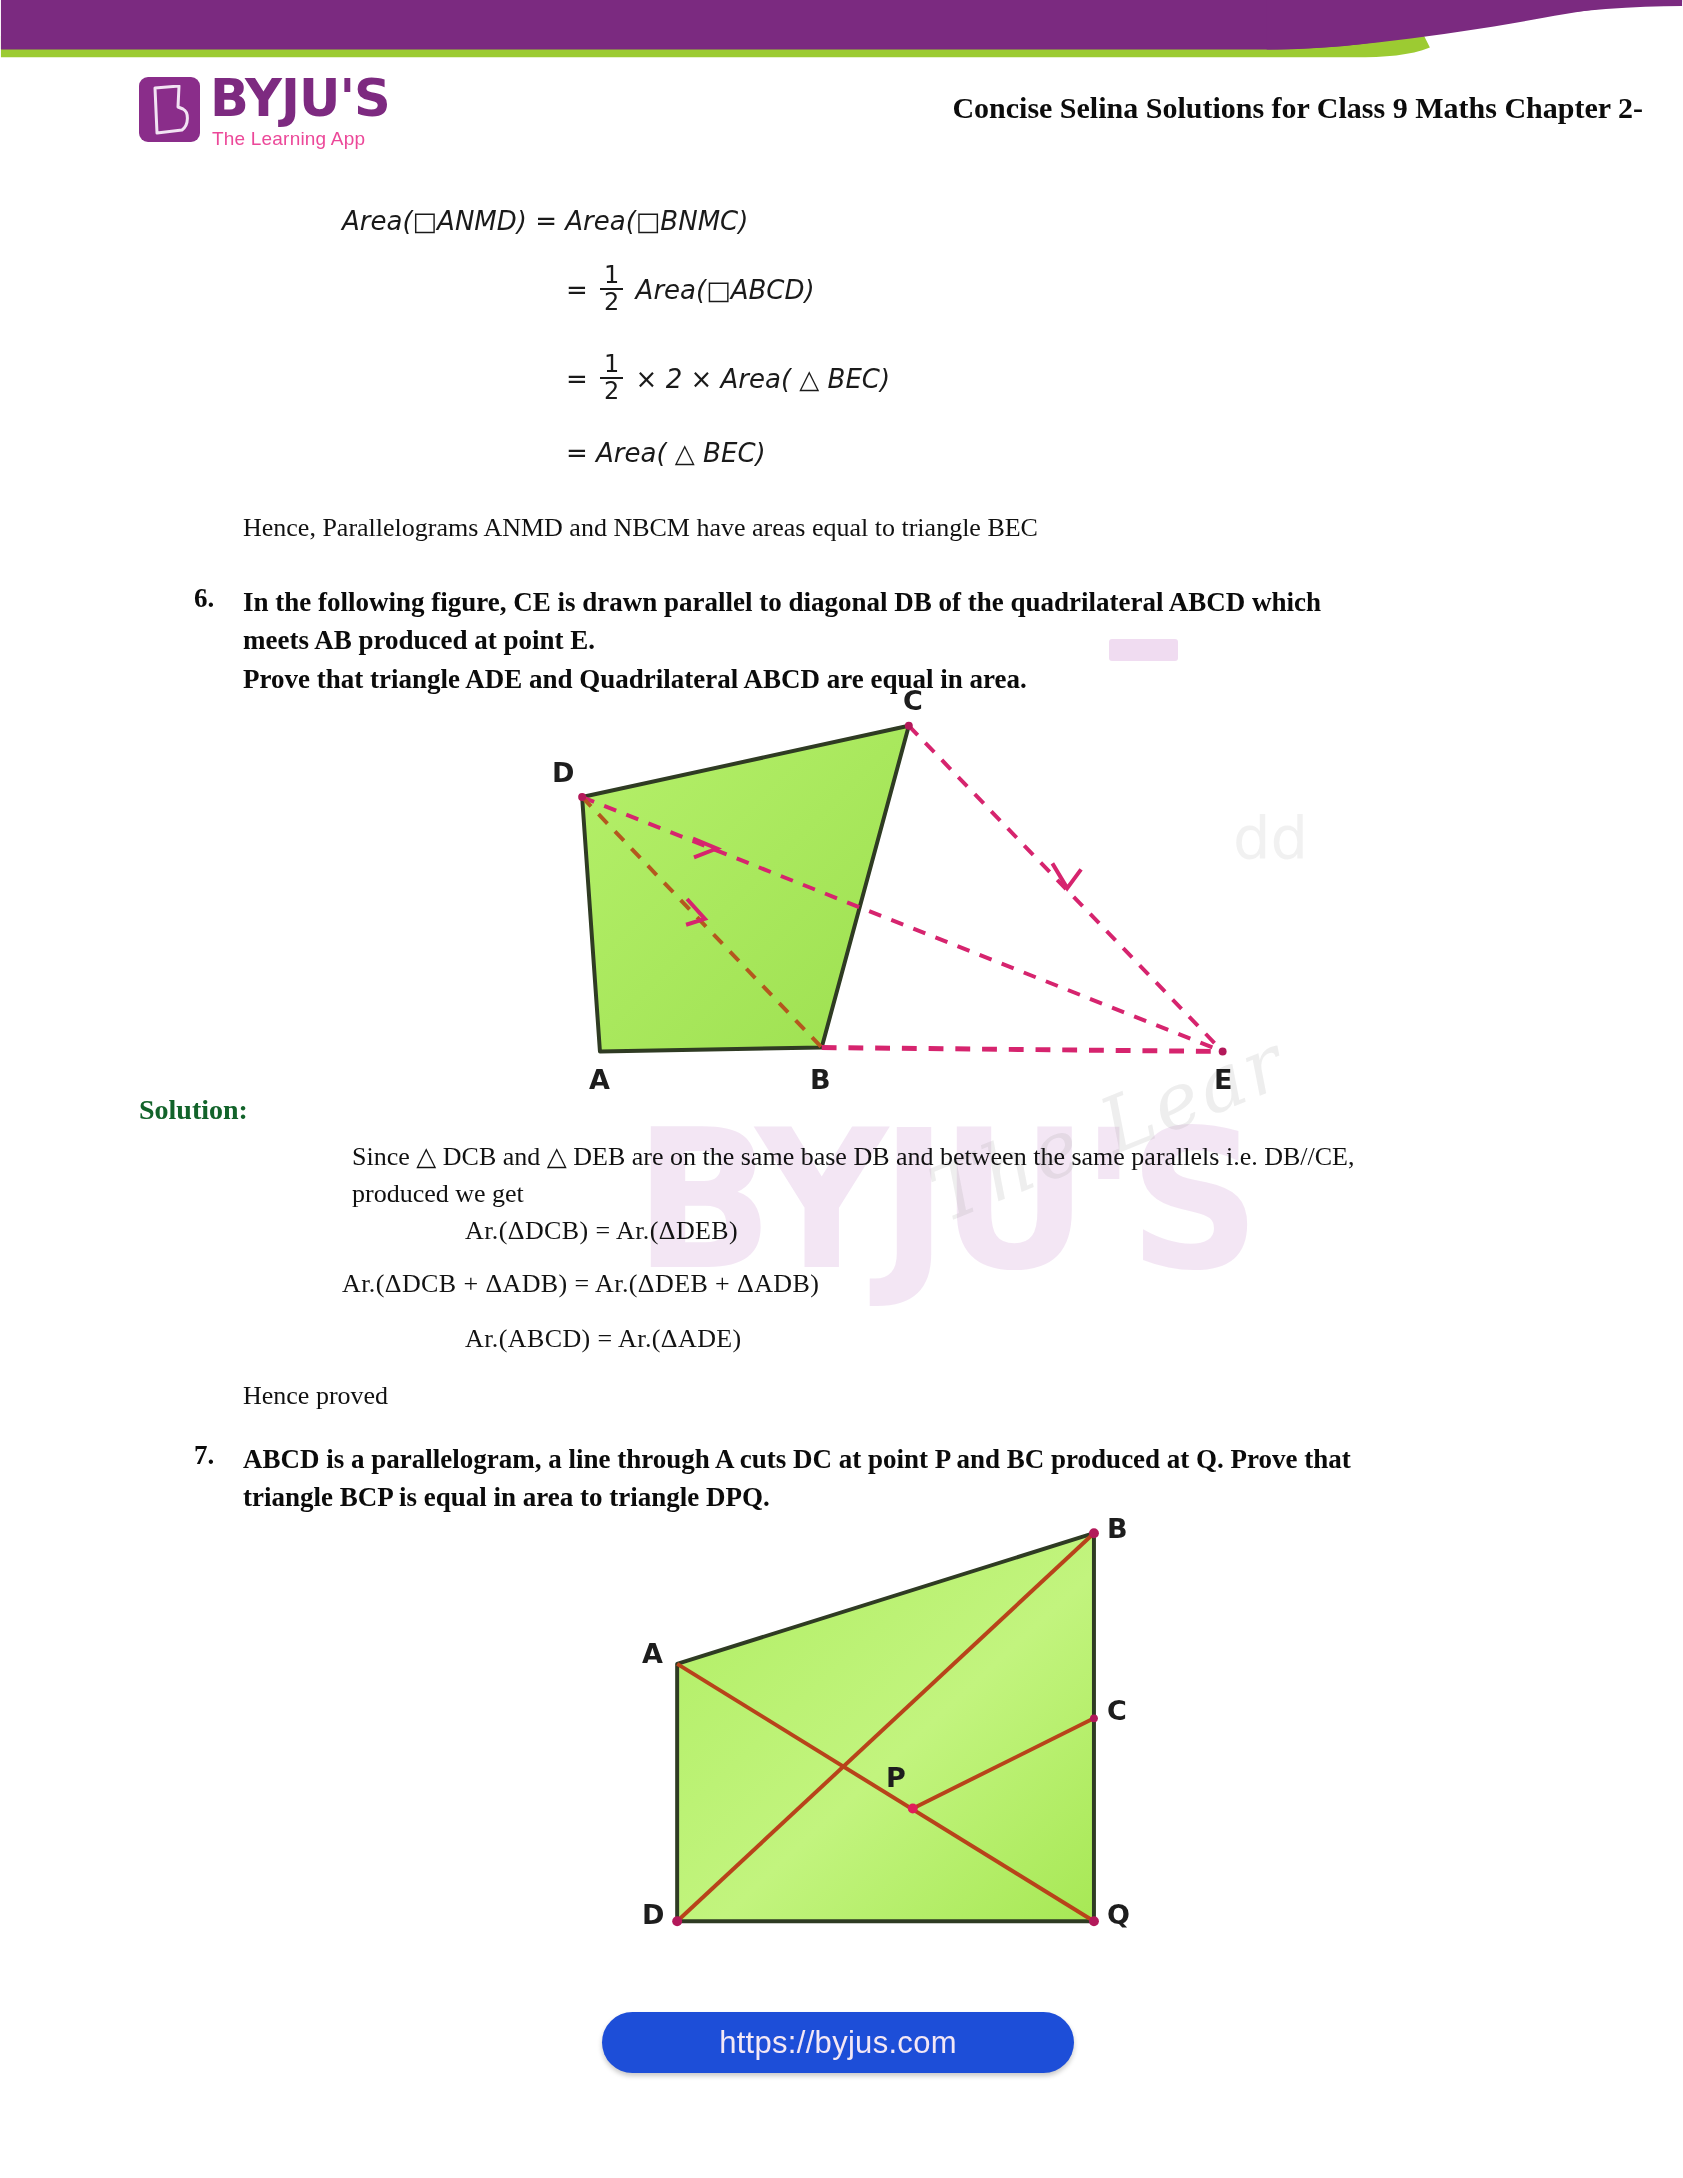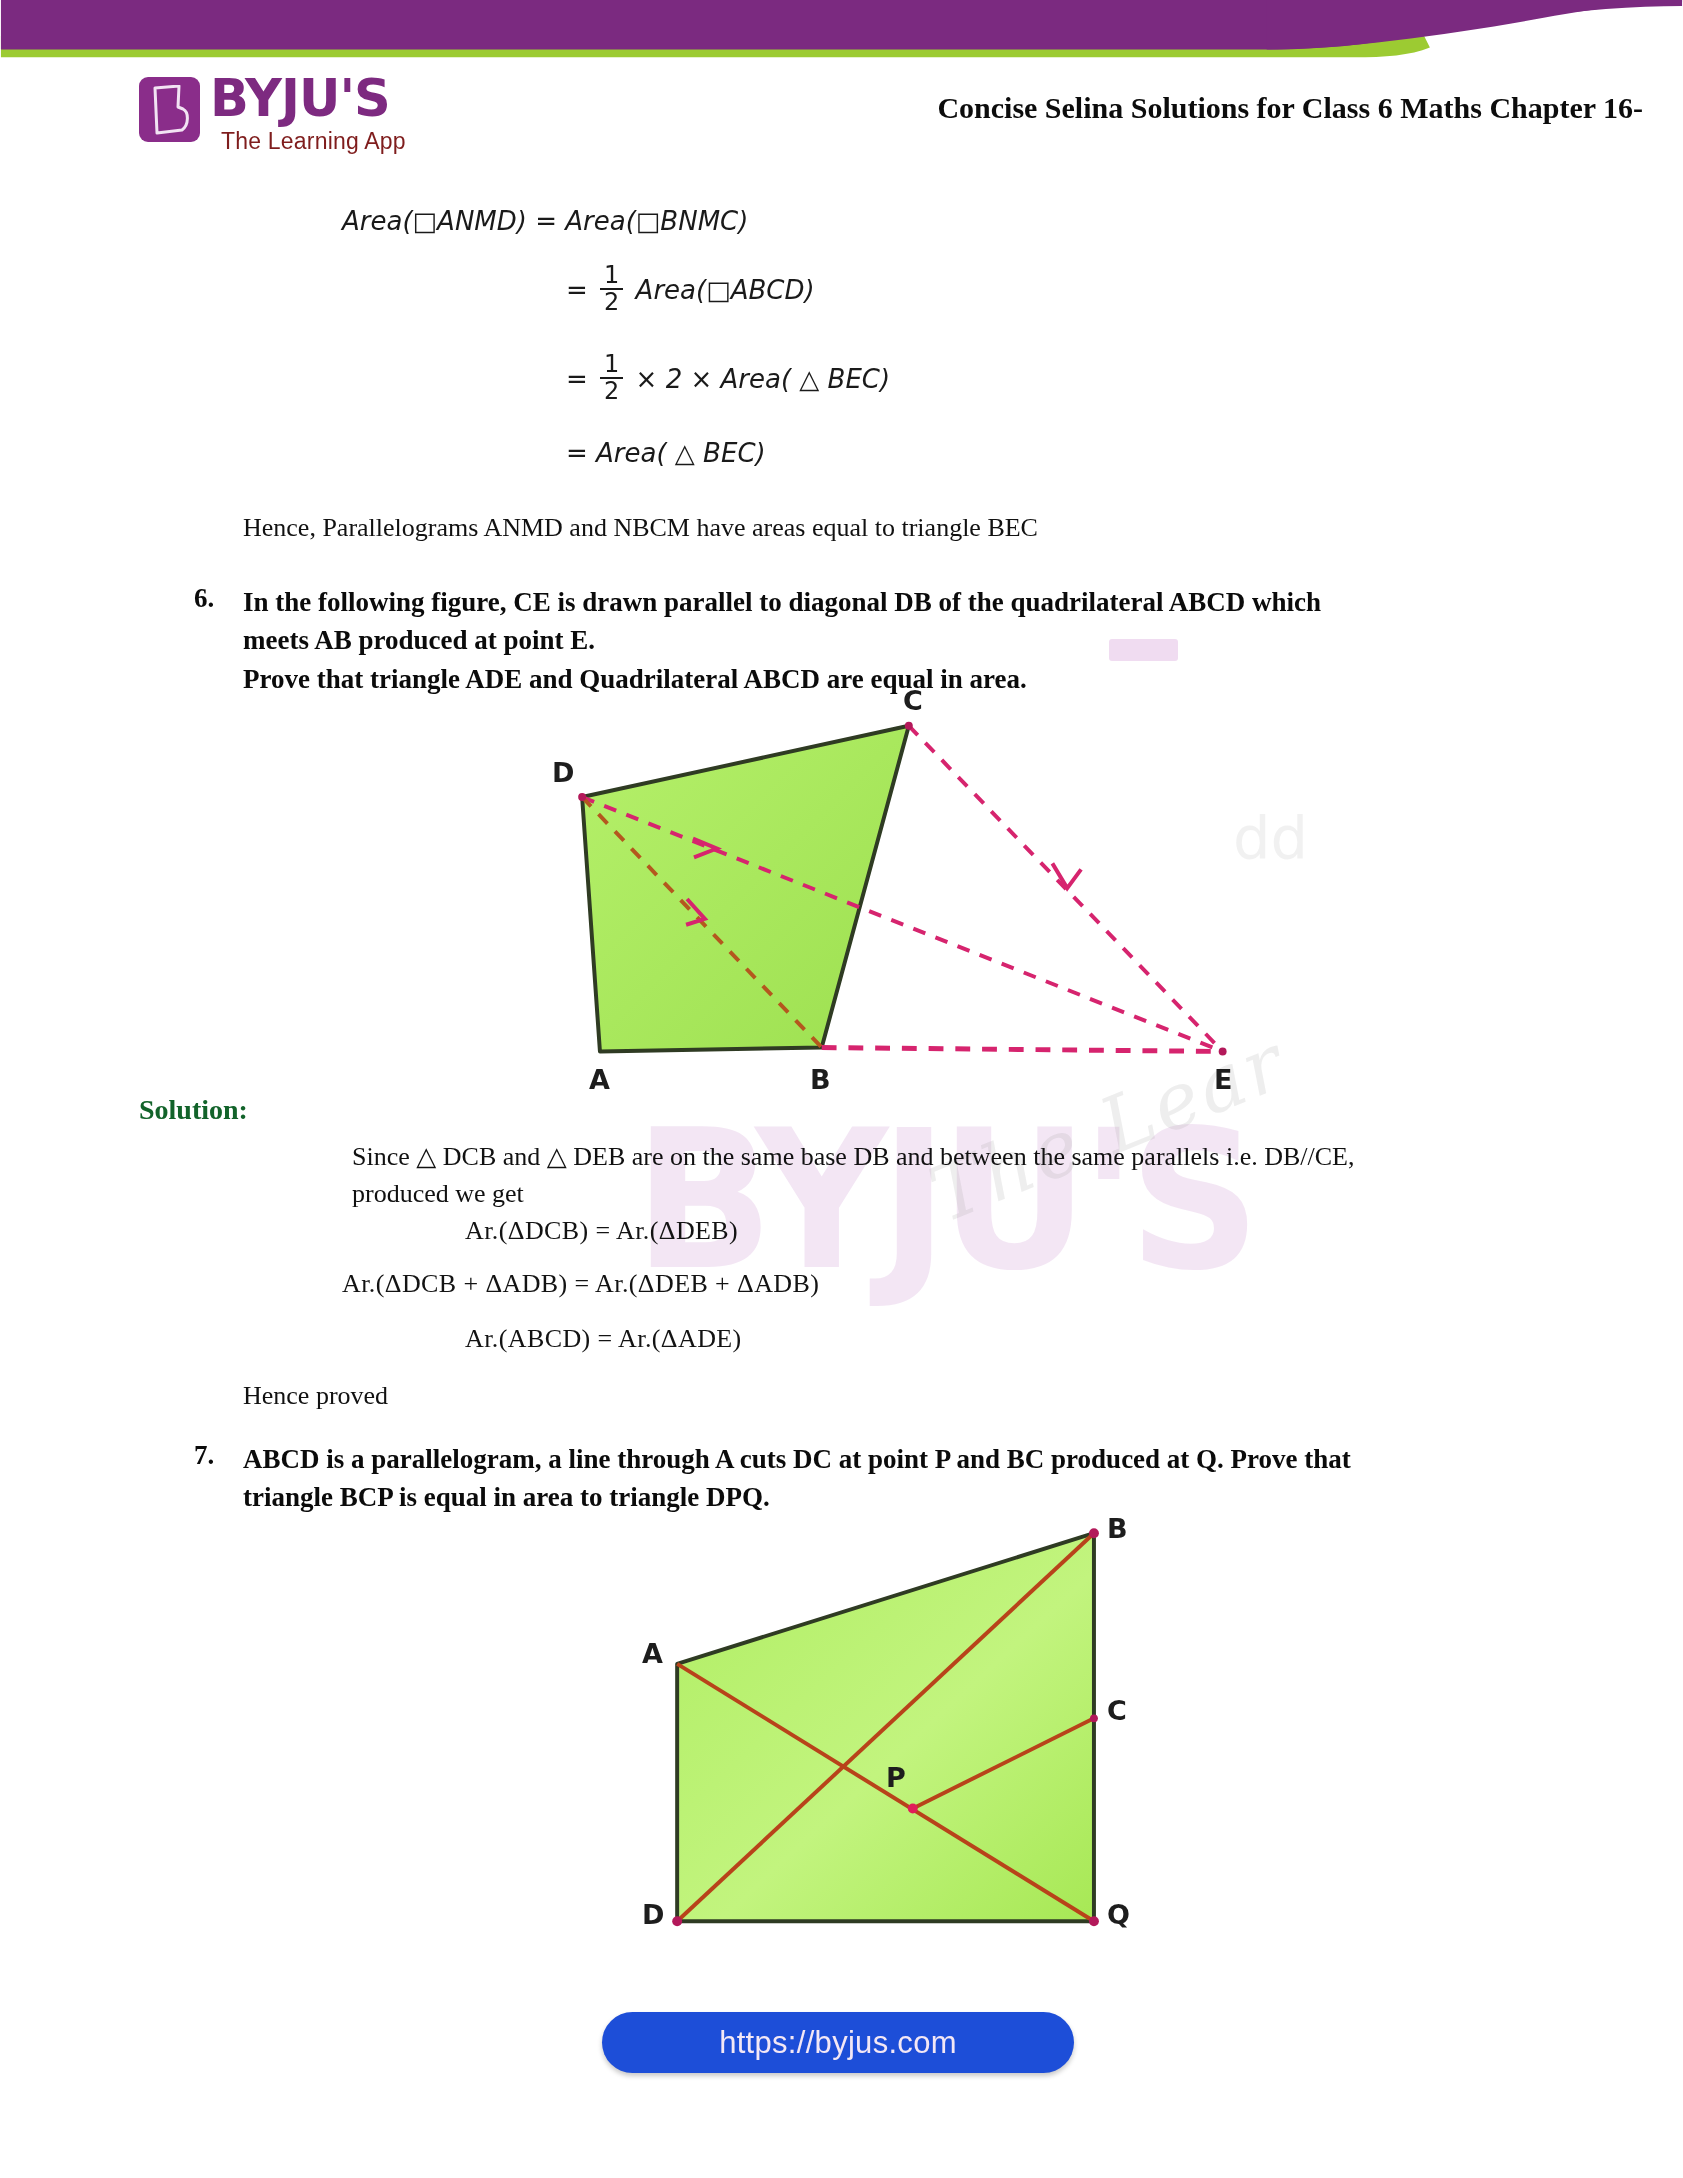--- a/index.html
+++ b/index.html
@@ -49,24 +49,24 @@
     left: 71px; top: -4px;
     font-family: "DejaVu Sans", sans-serif;
     font-weight: bold;
     font-size: 51px;
     letter-spacing: -1px;
     color: #7d2a80;
     line-height: 1;
   }
   #logo-tagline {
     position: absolute;
-    left: 82px; top: 51px;
+    left: 73px; top: 51px;
     font-family: "Liberation Sans", sans-serif;
-    font-size: 23px;
-    color: #7f1d1d;
+    font-size: 19px;
+    color: #ec4899;
     letter-spacing: 0.2px;
   }
 
   
   #doc-title {
     position: absolute;
     right: 40px;
     top: 87px;
     width: 871px;
     text-align: right;
@@ -239,21 +239,21 @@
   <div id="logo-mark">
     <svg id="logo-mark-glyph" viewBox="0 0 42 50" xmlns="http://www.w3.org/2000/svg">
       <path d="M6,3 L30,1 L29,22 L34,24 C40,27 40,40 33,45 L8,48 Z" fill="none" stroke="#f2e3f3" stroke-width="3" stroke-linejoin="round"></path>
     </svg>
   </div>
   <div id="logo-wordmark">BYJU'S</div>
   <div id="logo-tagline">The Learning App</div>
 </div>
 
 <div id="doc-title">
-  <div>Concise Selina Solutions for Class 6 Maths Chapter 16-</div>
+  <div>Concise Selina Solutions for Class 9 Maths Chapter 2-</div>
 </div>
 
 <div class="wm" id="wm-byjus">BYJU'S</div>
 <div class="wm" id="wm-script">The Lear</div>
 <div class="wm" id="wm-app">pp</div>
 <div class="wm" id="wm-q6"></div>
 
 <div class="eqline" style="left:342px; top:206px;">Area(□ANMD) = Area(□BNMC)</div>
 
 <div class="eqline" style="left:566px; top:265px;">

